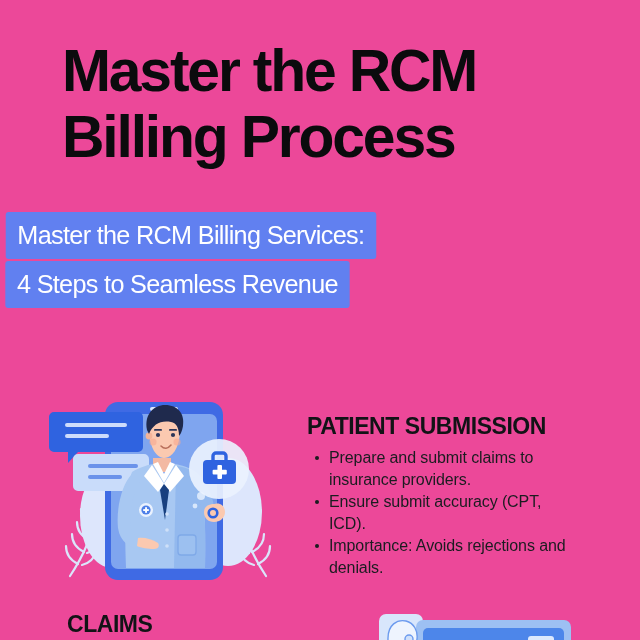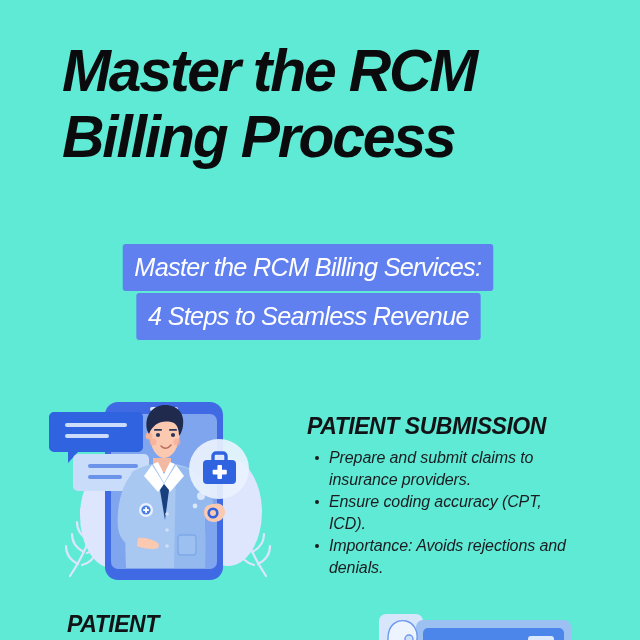--- a/index.html
+++ b/index.html
@@ -12,23 +12,22 @@
     height: 640px;
     overflow: hidden;
     background: #edf1fe;
     font-family: "Liberation Sans", sans-serif;
     -webkit-font-smoothing: antialiased;
   }
   .page {
     position: relative;
     width: 640px;
     height: 640px;
-    background: #5eead4;
+    background: #ec4899;
     overflow: hidden;
-    font-style: italic;
   }
 
   
   .title-block {
     position: absolute;
     left: 62px;
     top: 38px;
     width: 520px;
   }
   .title-line {
@@ -43,22 +42,21 @@
     transform: scaleX(0.98);
     transform-origin: left center;
   }
 
   
   .subtitle-block {
     position: absolute;
     left: 0;
     top: 212px;
     width: 616px;
-    text-align: center;
-    margin-top: 32px;
+    text-align: left;
   }
   .subtitle-line {
     display: block;
     margin: 0 0 2px 0;
     line-height: 0;
   }
   .subtitle-text {
     display: inline-block;
     background: #6180f0;
     color: #ffffff;
@@ -269,26 +267,26 @@
         <rect x="169.4" y="69" width="4.6" height="14" rx="1" fill="#ffffff"></rect>
         <rect x="164.6" y="73.8" width="14.2" height="4.6" rx="1" fill="#ffffff"></rect>
       </g>
     </svg>
   </div>
 
   <div class="claims-block">
     <div class="claims-heading">PATIENT SUBMISSION</div>
     <ul class="claims-list">
       <li>Prepare and submit claims to insurance providers.</li>
-      <li>Ensure coding accuracy (CPT, ICD).</li>
+      <li>Ensure submit accuracy (CPT, ICD).</li>
       <li>Importance: Avoids rejections and denials.</li>
     </ul>
   </div>
 
-  <div class="patient-heading">PATIENT</div>
+  <div class="patient-heading">CLAIMS</div>
 
   <div class="illo-xray">
     <svg width="200" height="60" viewBox="0 0 200 60" xmlns="http://www.w3.org/2000/svg">
       <rect x="3" y="2" width="44" height="52" rx="7" fill="#d8e6fc"></rect>
       <rect x="40" y="8" width="155" height="48" rx="7" fill="#9dc0f3"></rect>
       <rect x="47" y="16" width="141" height="40" rx="5" fill="#4d86ea"></rect>
       <g fill="#eef4fe" stroke="#6b9aee" stroke-width="1.4">
         <path d="M12 26 C 12 13, 21 7, 30 9 C 38 11, 42 19, 41 27 C 40 34, 36 38, 34 41 L34 49 C 27 51, 18 49, 14 44 C 11 40, 12 32, 12 26 Z"></path>
         <circle cx="33" cy="27" r="4" fill="#cfe0fb"></circle>
         <circle cx="22" cy="43" r="2.4" fill="#cfe0fb"></circle>

